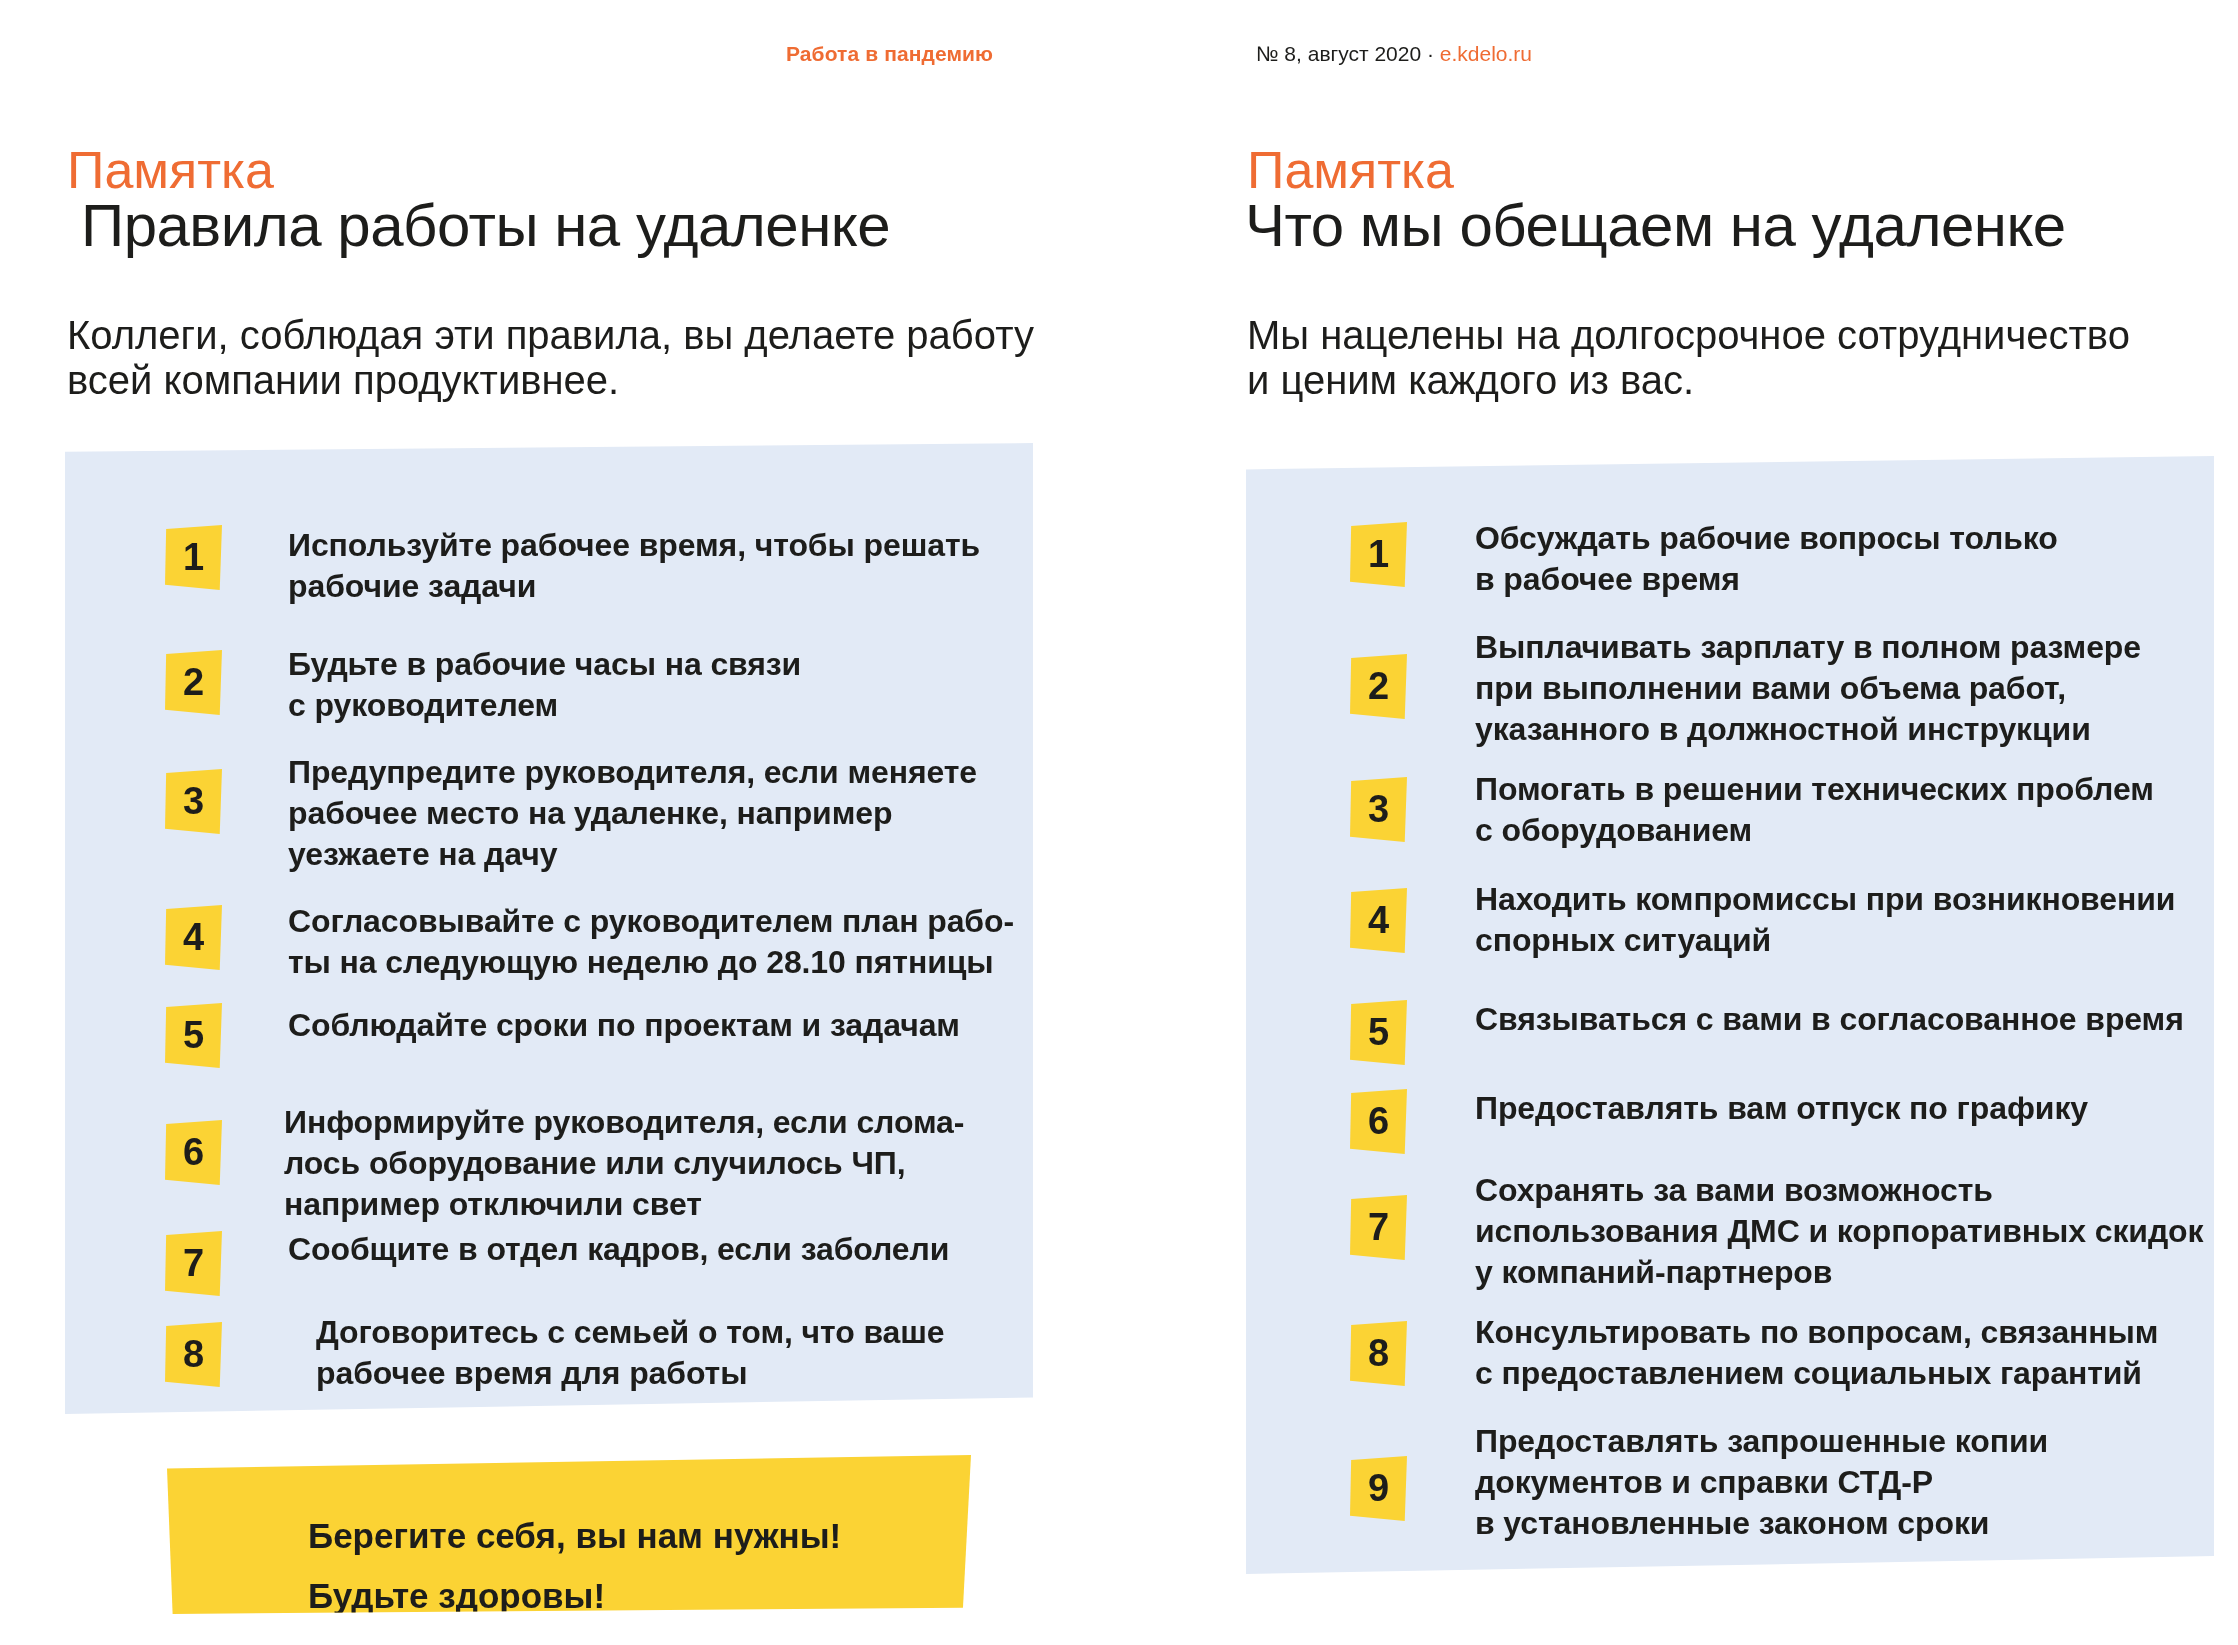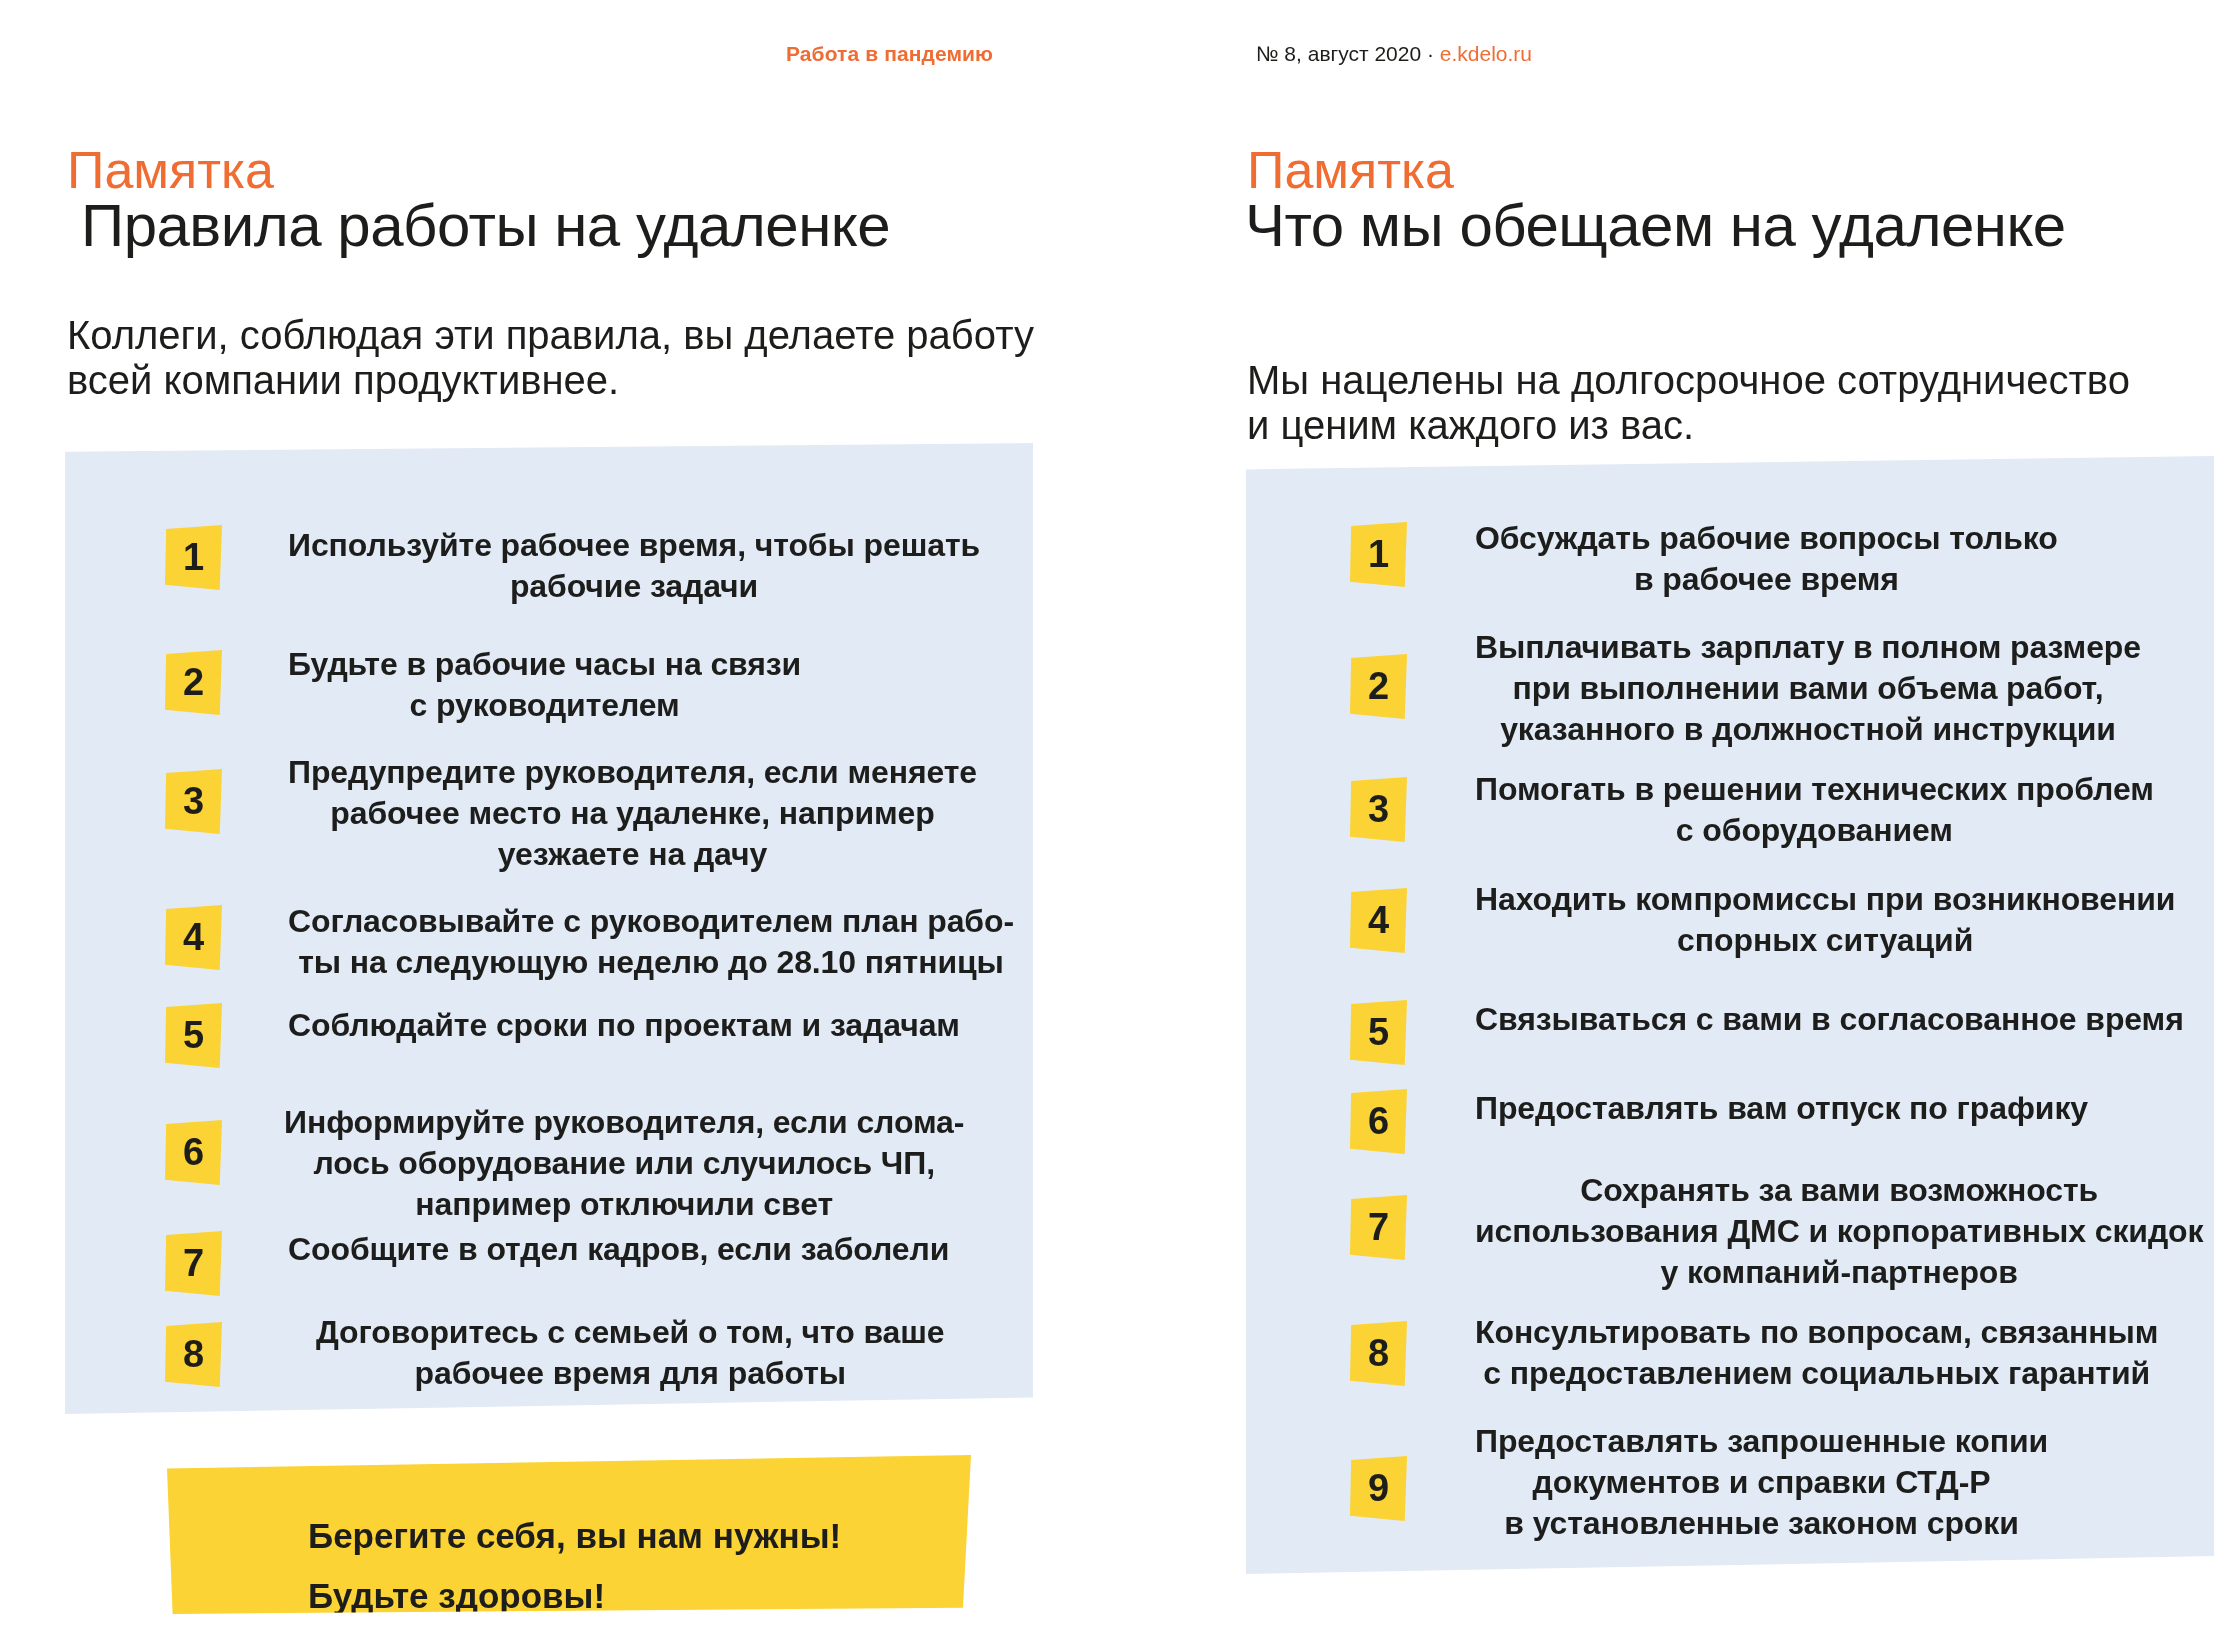--- a/index.html
+++ b/index.html
@@ -80,21 +80,21 @@
     color: #1d1d1b;
   }
 
   
   .col-left  .kicker { left: 67px; top: 144px; }
   .col-left  .title  { left: 65px; top: 194px; margin-left: 16px; }
   .col-left  .lede   { left: 67px; top: 313px; width: 986px; }
   
   .col-right .kicker { left: 52px; top: 144px; }
   .col-right .title  { left: 50px; top: 194px; }
-  .col-right .lede   { left: 52px; top: 313px; width: 970px; margin-top: 45px; }
+  .col-right .lede   { left: 52px; top: 313px; width: 970px; }
 
   
   .panel {
     position: absolute;
     background: #e2eaf6;
   }
   .panel-left {
     left: 65px;
     top: 443px;
     width: 968px;
@@ -127,21 +127,20 @@
     position: absolute;
     font-size: 32px;
     line-height: 41px;
     font-weight: 700;
     color: #1d1d1b;
     letter-spacing: -0.1px;
   }
   .row-text p {
     margin: 0;
     white-space: nowrap;
-    text-align: center;
   }
 
   
   .callout {
     position: absolute;
     left: 167px;
     top: 1455px;
     width: 804px;
     height: 159px;
     background: #fbd334;

